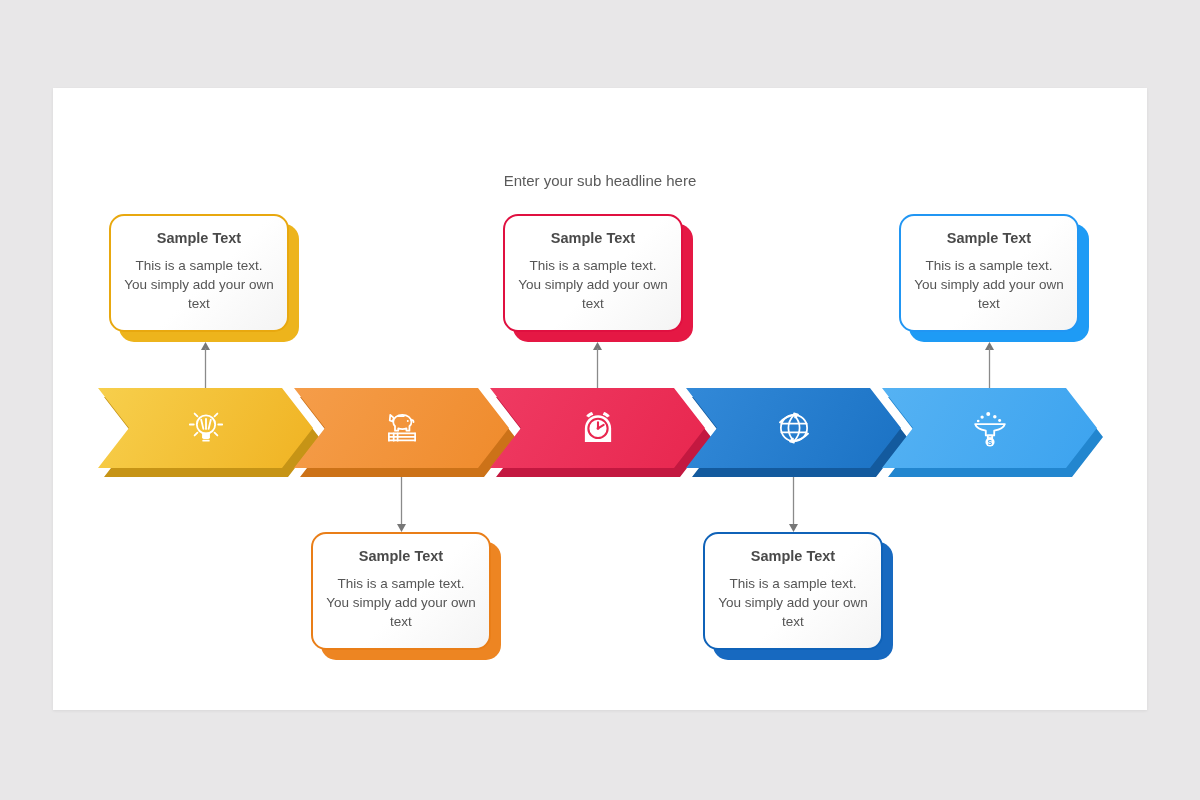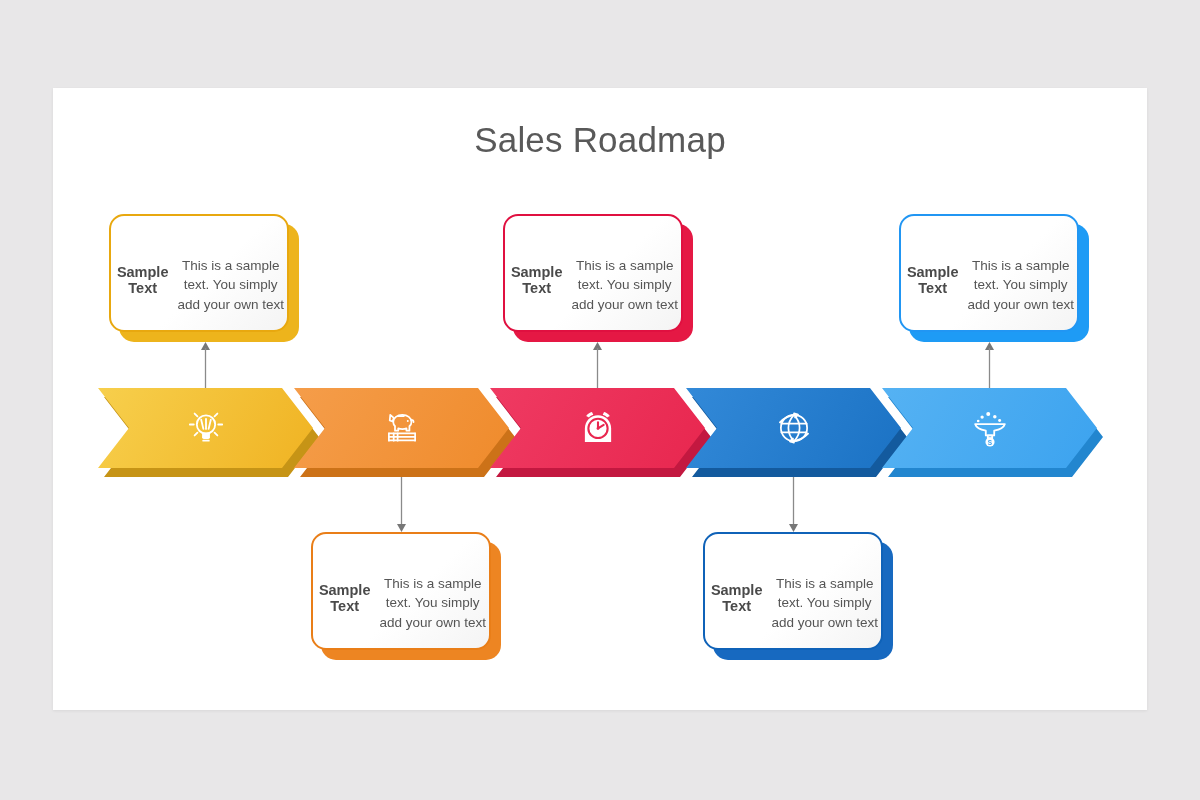--- a/index.html
+++ b/index.html
@@ -106,21 +106,21 @@
     position: absolute;
     left: 0;
     top: 0;
     width: 180px;
     height: 118px;
     box-sizing: border-box;
     border-radius: 15px;
     border: 2px solid #ccc;
     background: linear-gradient(135deg, #ffffff 0%, #ffffff 55%, #f4f4f4 100%);
     display: flex;
-    flex-direction: row;
+    flex-direction: column;
     align-items: center;
     padding-top: 14px;
   }
   .card-title {
     font-size: 14.5px;
     font-weight: bold;
     color: #4a4a4a;
     text-align: center;
   }
   .card-body {
@@ -137,21 +137,21 @@
     position: absolute;
     width: 13px;
   }
   .conn svg { display: block; }
 </style>
 </head>
 <body>
 
 <div id="slide">
 
-  <div id="title">Sales Roadmap</div>
+  <div id="subtitle">Enter your sub headline here</div>
 
   <div id="band">
       <div class="chev first" style="left: 45px;">
         <div class="shadow" style="background: rgb(198, 148, 22);"></div>
         <div class="face" style="background: linear-gradient(120deg, rgb(247, 207, 76) 0%, rgb(240, 179, 35) 100%);">
           <svg viewBox="0 0 48 48">
     <g fill="none" stroke="#fff" stroke-width="2.1" stroke-linecap="round" stroke-linejoin="round">
       <circle cx="24" cy="20" r="10.5"></circle>
       <path d="M18.5 14.5 L21 25 M24 13.5 L24 25 M29.5 14.5 L27 25"></path>
       <path d="M5.5 20h4.5 M38 20h4.5 M11 7.5l3.2 3.2 M37 7.5l-3.2 3.2 M11 32.5l3.2-3.2 M37 32.5l-3.2-3.2"></path>

